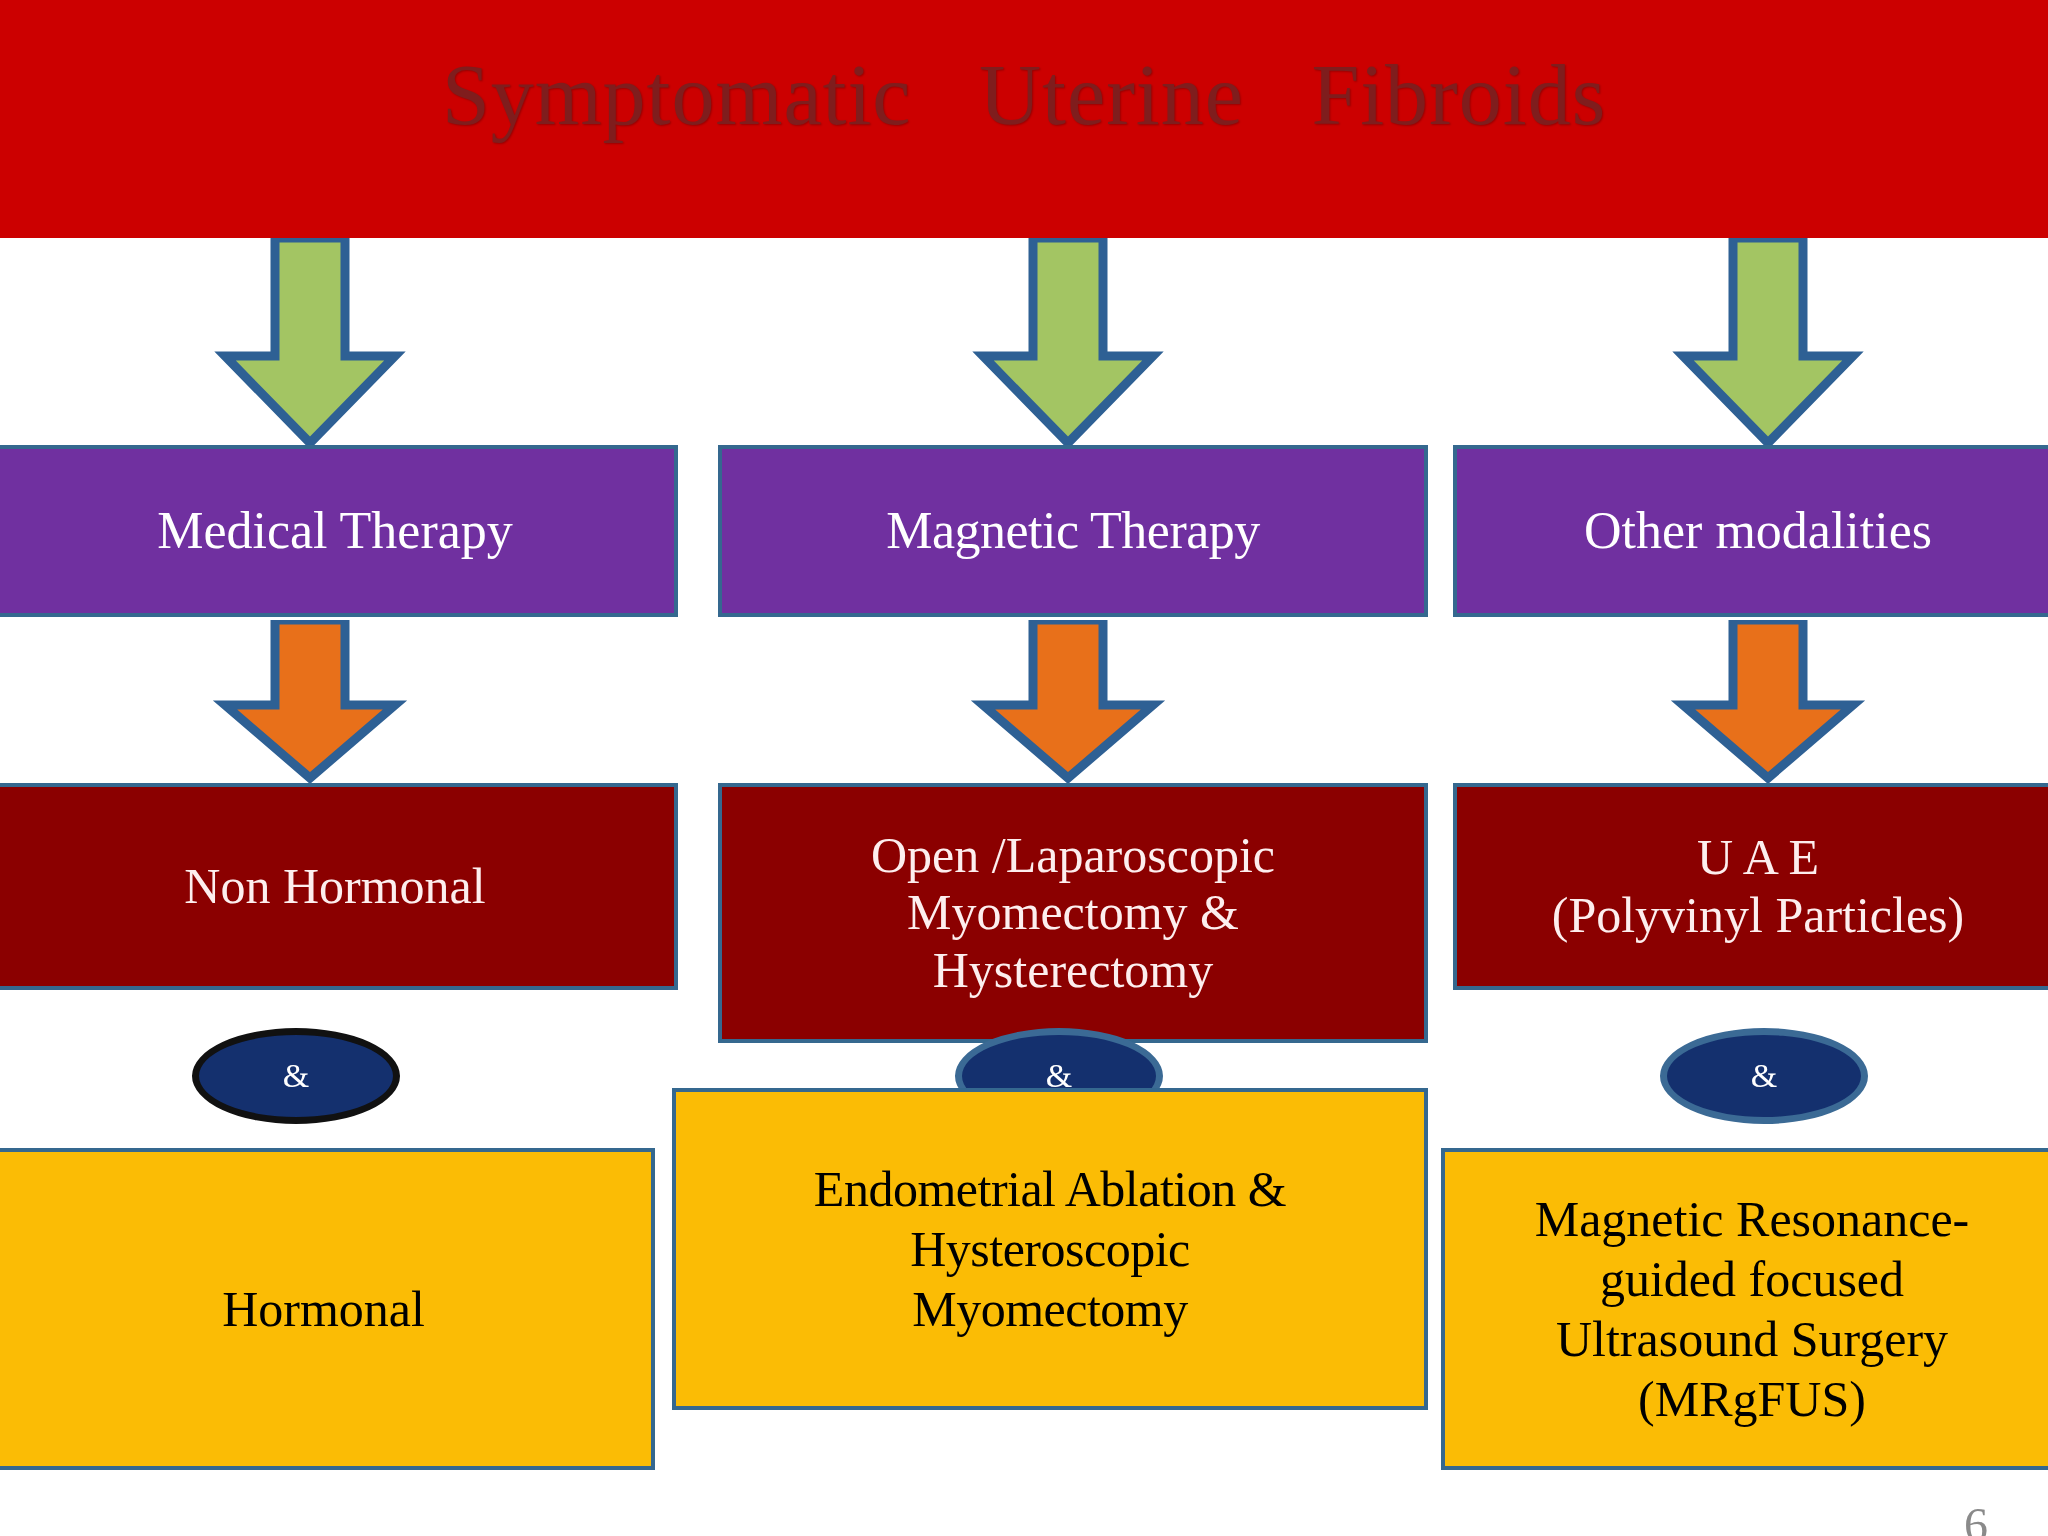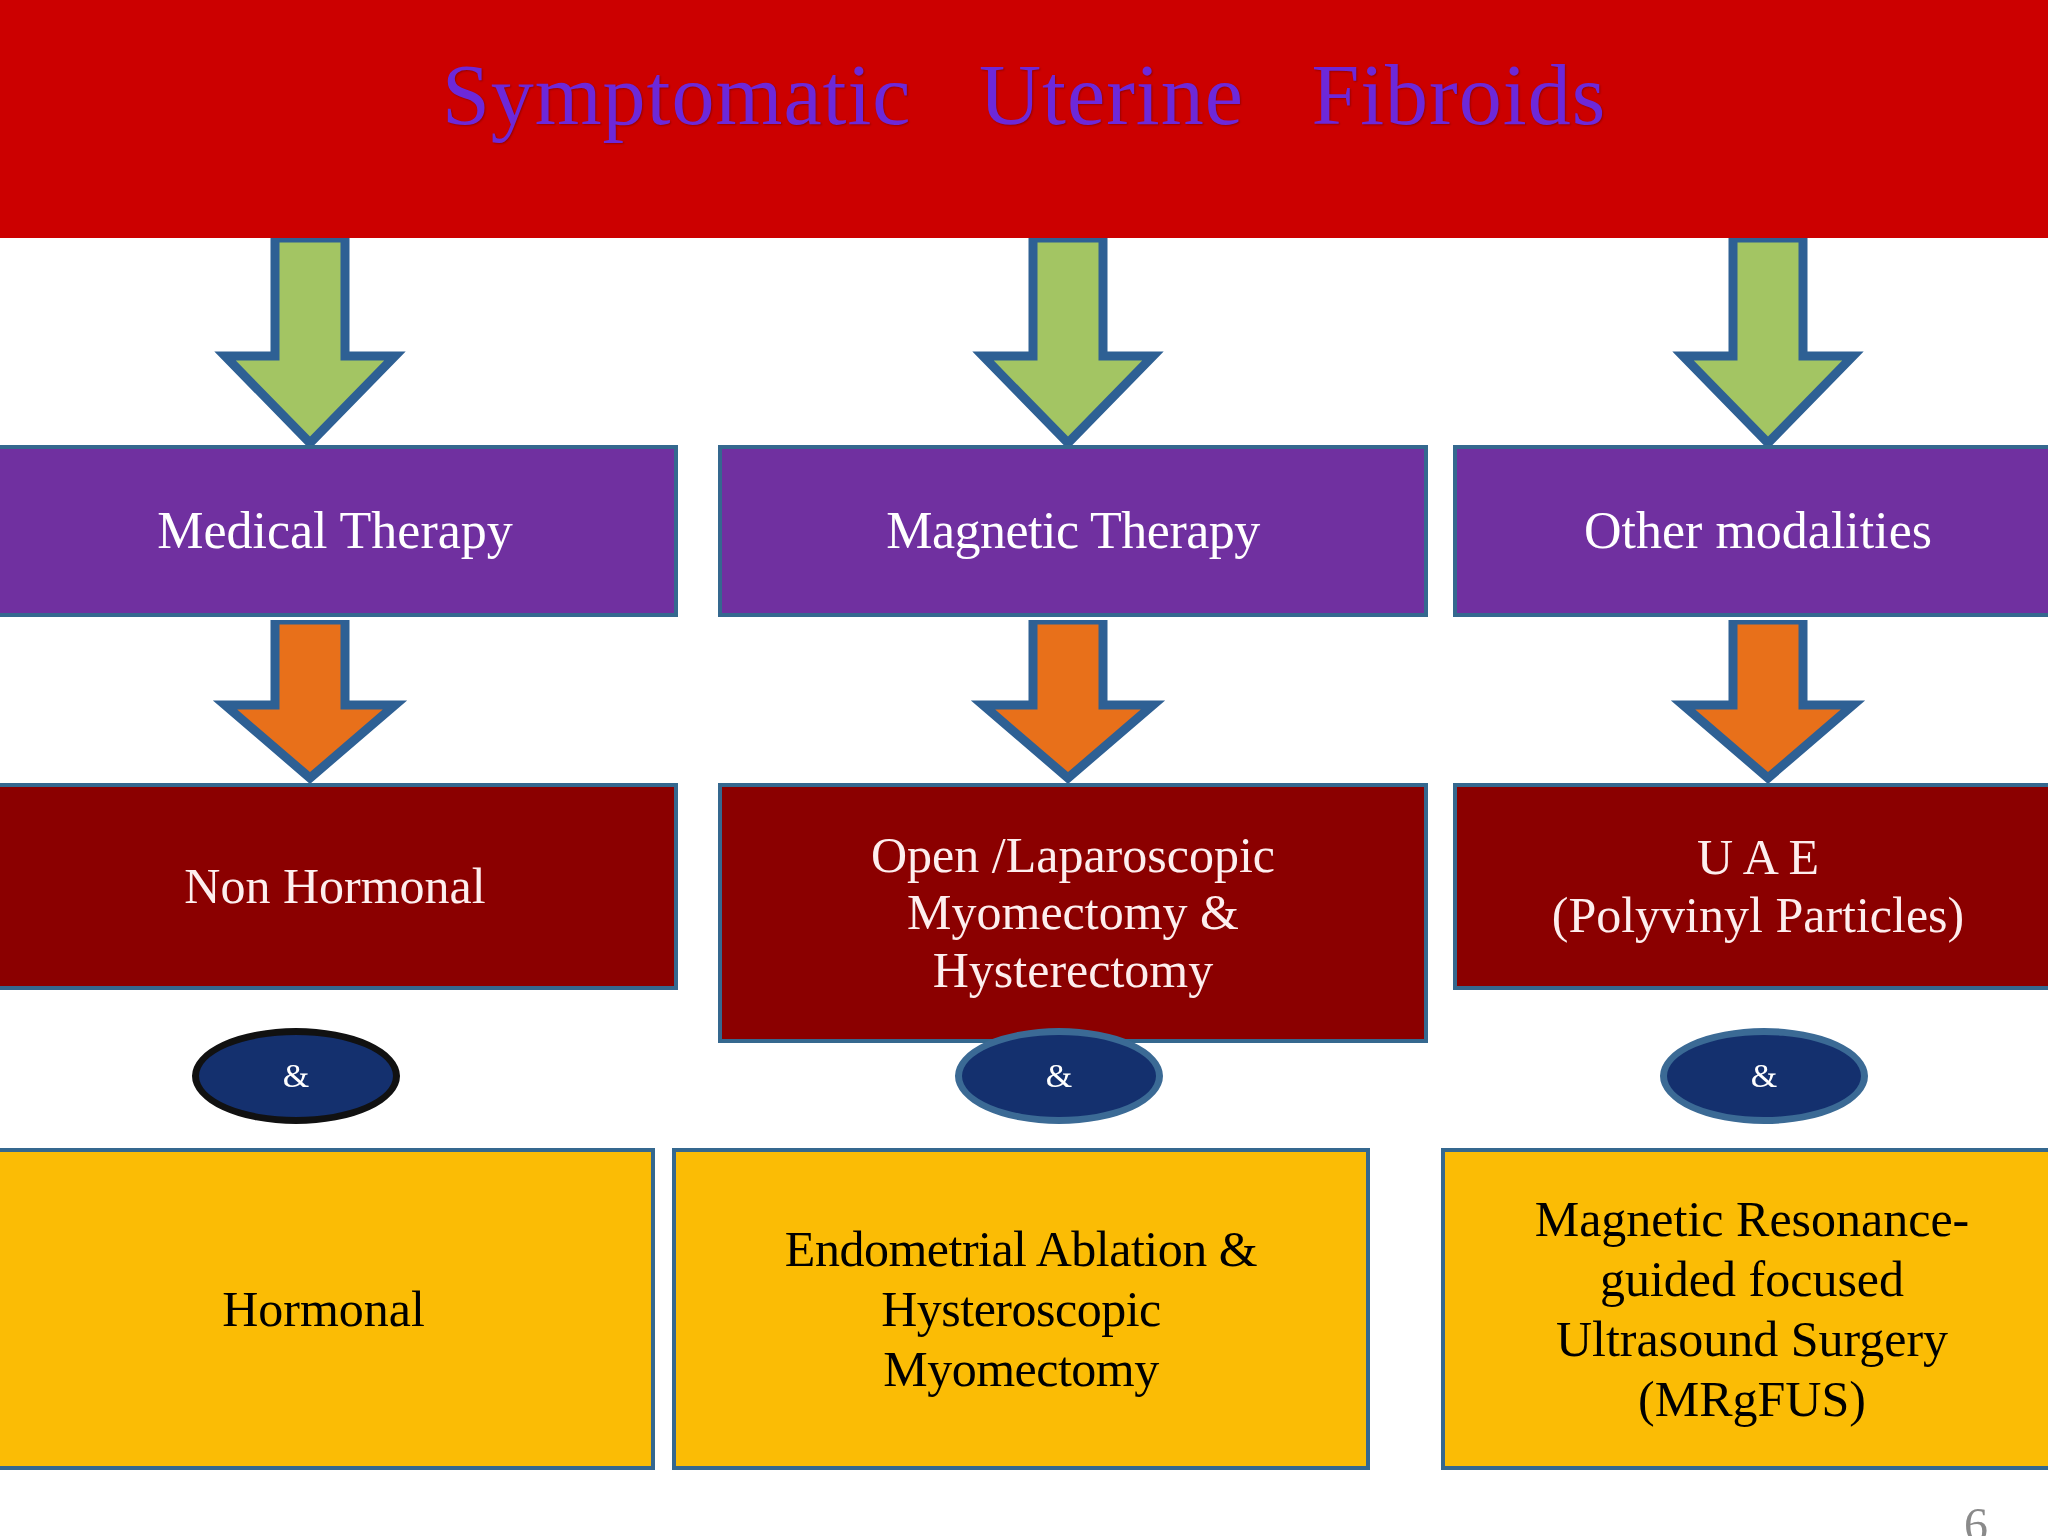--- a/index.html
+++ b/index.html
@@ -13,21 +13,21 @@
   #slide{position:absolute;left:0;top:0;width:2048px;height:1536px;overflow:hidden;}
 
   
   .header-band{
     position:absolute;left:0;top:0;width:2048px;height:238px;
     background:#cc0000;
   }
   .header-title{
     position:absolute;left:0;top:52px;width:2048px;
     text-align:center;
-    color:#6d28d9;
+    color:#7f1d1d;
     font-family:"Liberation Serif",serif;
     font-size:86px;
     line-height:1.0;
     letter-spacing:1px;
     white-space:pre;
     text-shadow:1px 1px 2px rgba(0,0,0,.25);
   }
 
   
   .box{
@@ -157,21 +157,21 @@
   <div class="ellipse ell-blue" style="left:955px;top:1028px;width:208px;height:96px;">
     <span>&amp;</span>
   </div>
   <div class="ellipse ell-blue" style="left:1660px;top:1028px;width:208px;height:96px;">
     <span>&amp;</span>
   </div>
 
   <div class="box yellow-box" style="left:-8px;top:1148px;width:663px;height:322px;">
     <span class="txt">Hormonal</span>
   </div>
-  <div class="box yellow-box cond" style="left:672px;top:1148px;width:698px;height:322px;">
+  <div class="box yellow-box cond" style="left:672px;top:1088px;width:756px;height:322px;">
     <span class="txt">Endometrial  Ablation  &amp;
 Hysteroscopic
 Myomectomy</span>
   </div>
   <div class="box yellow-box" style="left:1441px;top:1148px;width:622px;height:322px;">
     <span class="txt">Magnetic Resonance-
 guided focused
 Ultrasound Surgery
 (MRgFUS)</span>
   </div>

